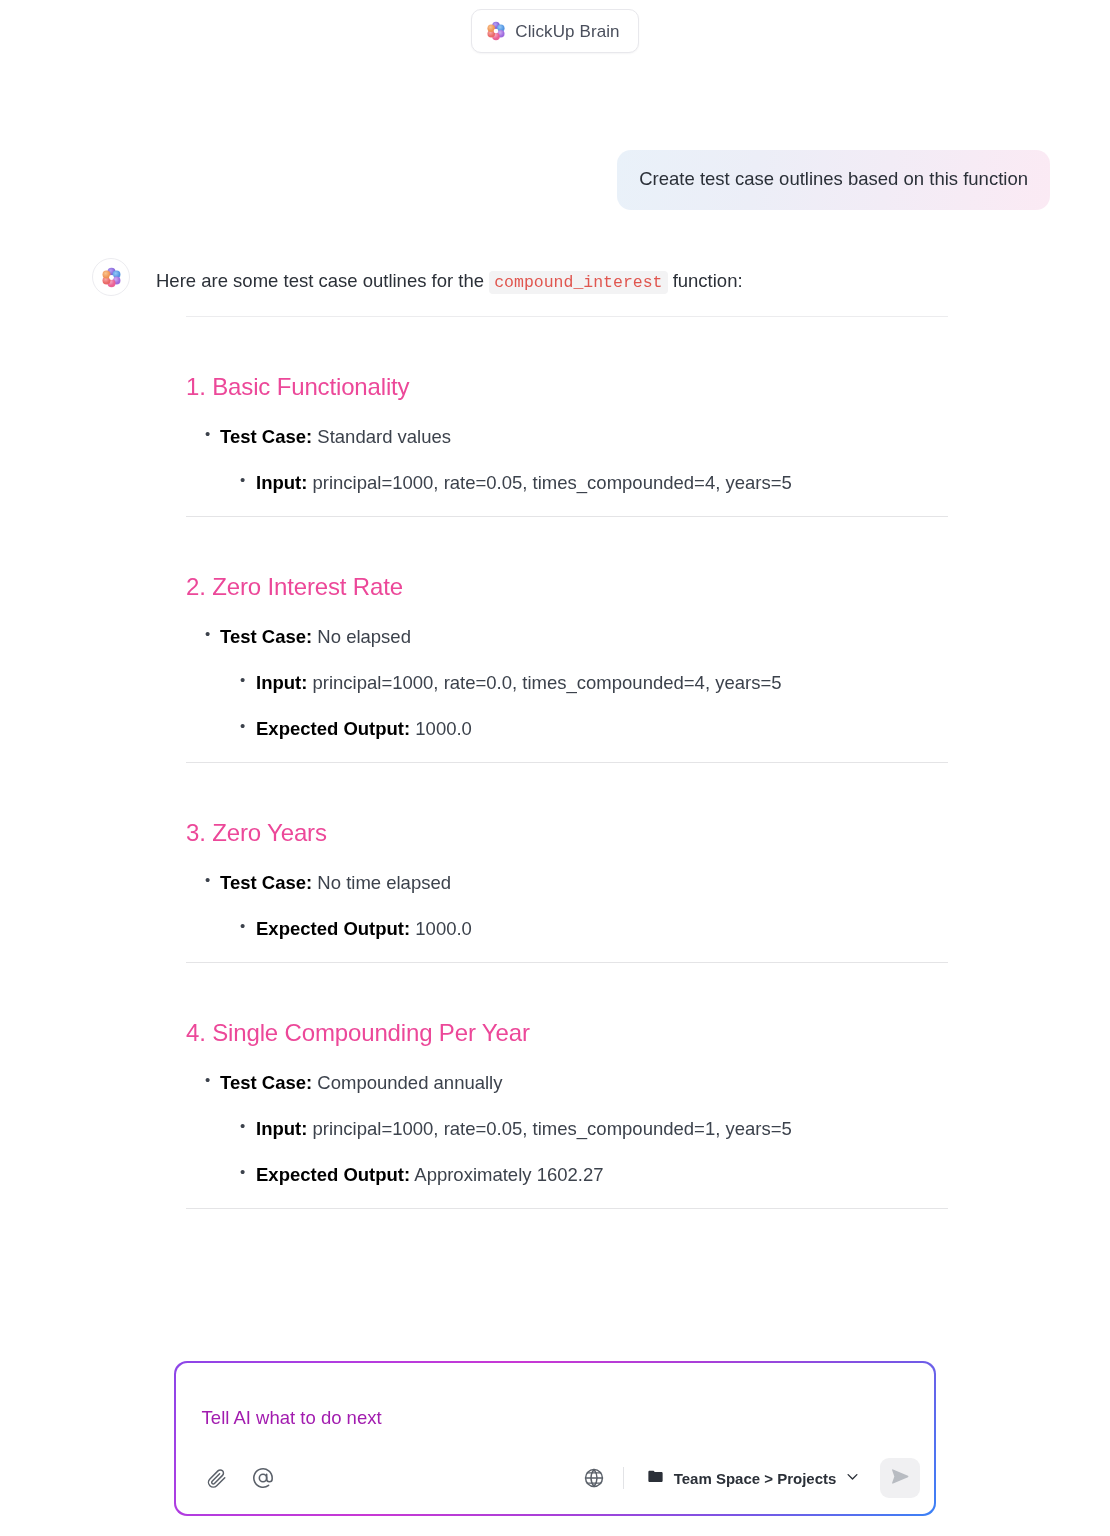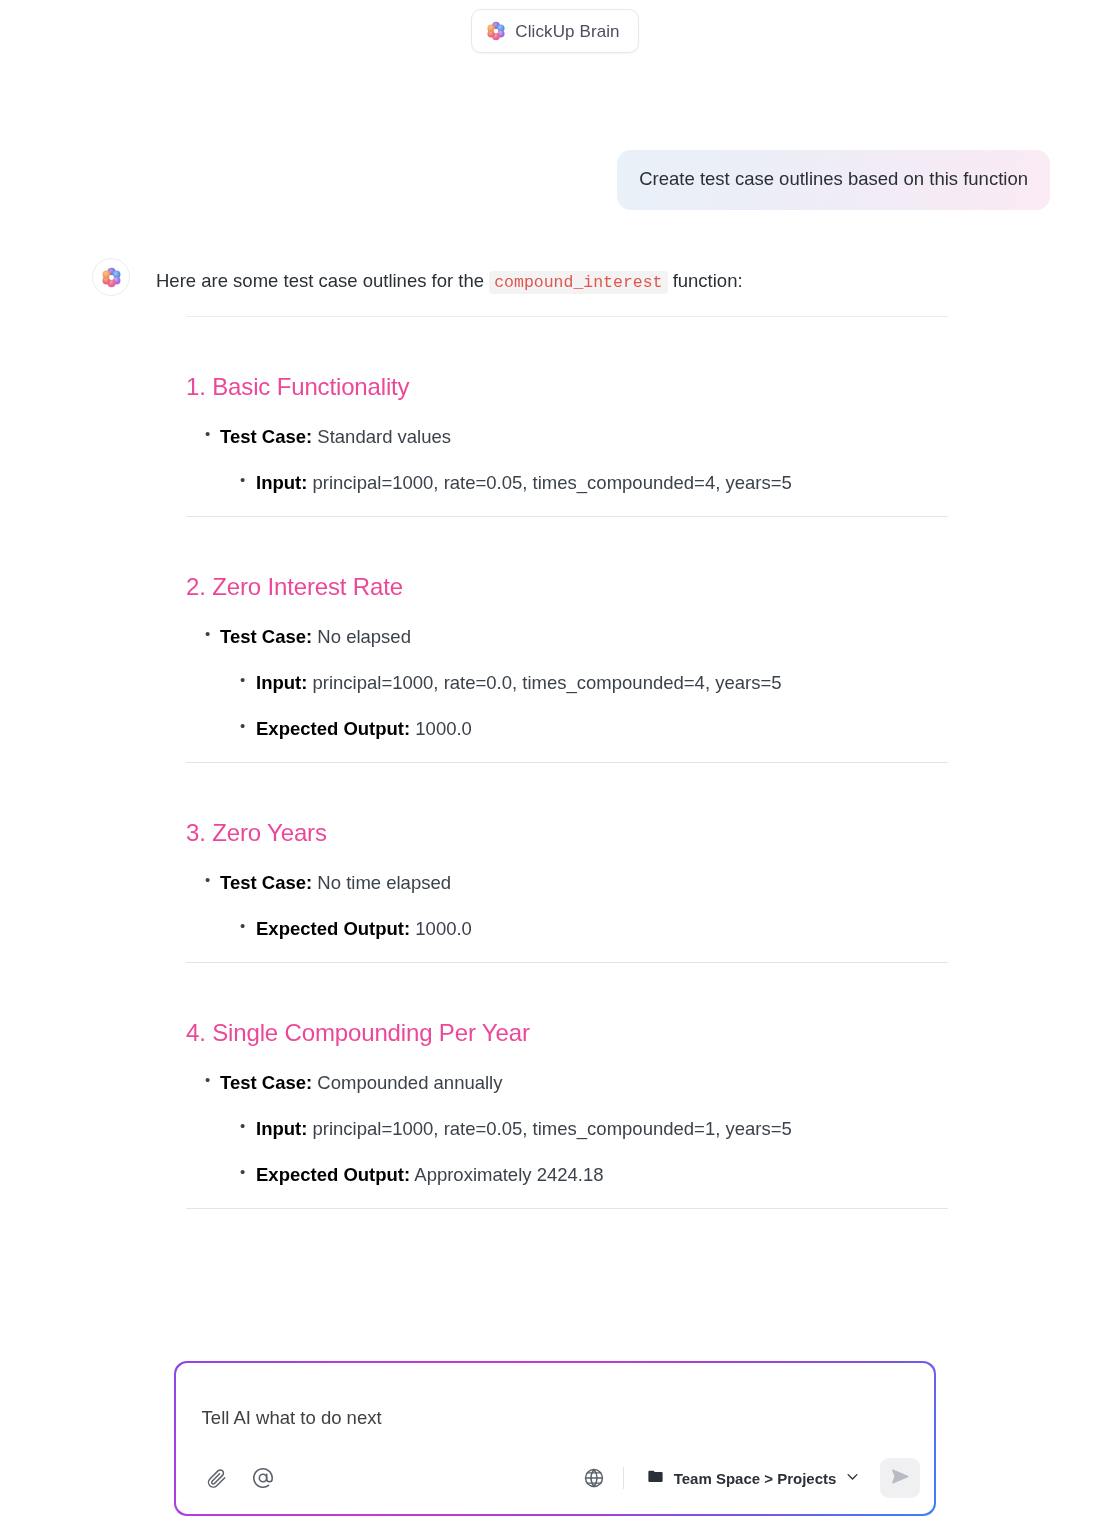--- a/index.html
+++ b/index.html
@@ -193,21 +193,21 @@
     height: 100%;
     background: #ffffff;
     border-radius: 11.6px;
     position: relative;
   }
   .composer-placeholder {
     position: absolute;
     left: 26px;
     top: 44px;
     font-size: 18.5px;
-    color: #404040;
+    color: #a21caf;
   }
   .composer-footer {
     position: absolute;
     left: 0; right: 0;
     bottom: 14px;
     height: 44px;
     display: flex;
     align-items: center;
     padding: 0 14px 0 26px;
   }
@@ -397,21 +397,21 @@
       <li>
         <span class="lbl">Test Case:</span>
         <span>Compounded annually</span>
         <ul class="lvl2">
           <li>
             <span class="lbl">Input:</span>
             <span>principal=1000, rate=0.05, times_compounded=1, years=5</span>
           </li>
           <li>
             <span class="lbl">Expected Output:</span>
-            <span>Approximately 2424.18</span>
+            <span>Approximately 1602.27</span>
           </li>
         </ul>
       </li>
     </ul>
   </div>
   <div class="divider strong"></div>
 
 </div>
 
 <div class="composer-wrap">

